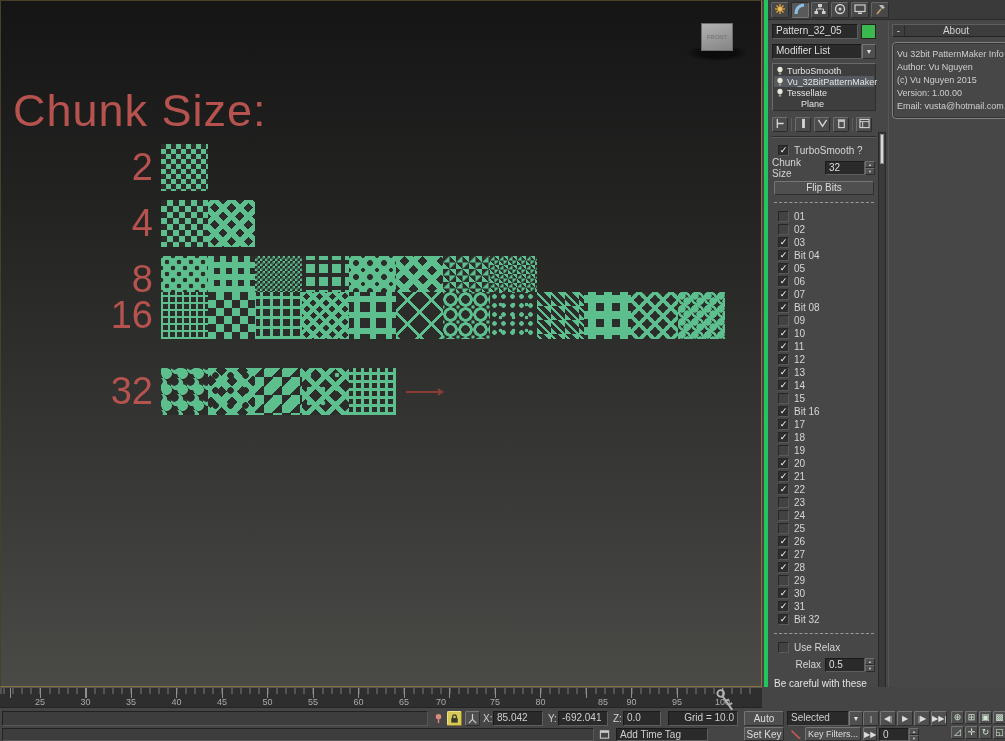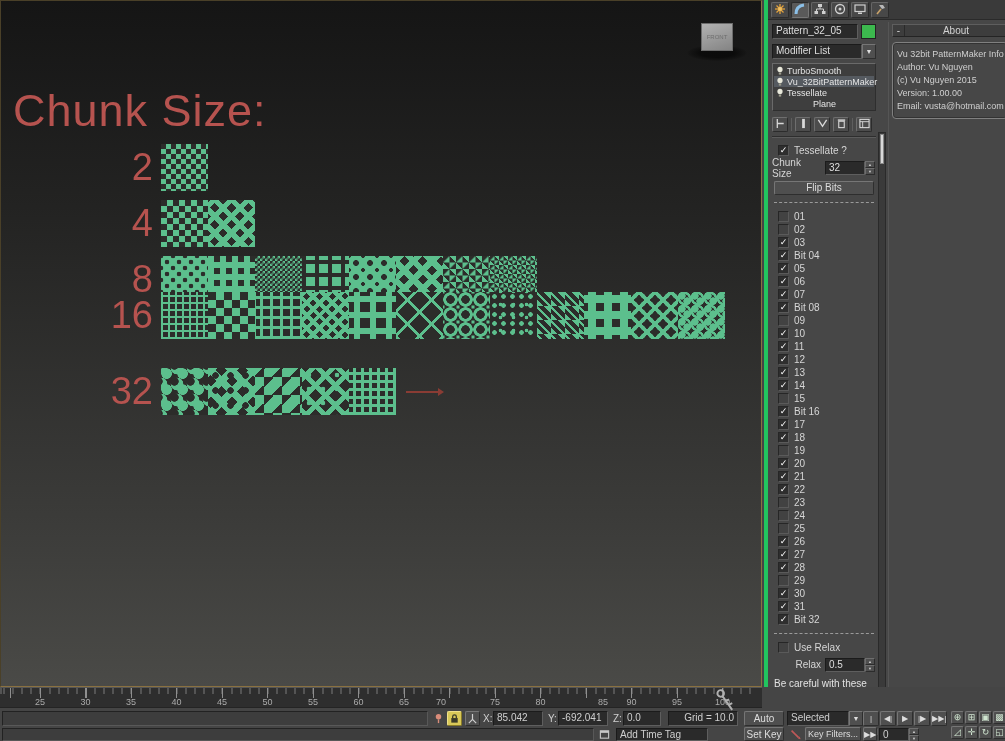--- a/index.html
+++ b/index.html
@@ -59,21 +59,21 @@
   .sunken{background:var(--field);border:1px solid;border-color:#1b1b1b #5e5e5e #5e5e5e #1b1b1b;color:#dedede;font-size:10px;line-height:12px;padding:0 3px;white-space:nowrap;overflow:hidden;}
   .namefield{flex:1;}
   .colorswatch{width:15px;height:15px;border:1px solid #222;}
   .modlistrow{display:flex;margin-top:5px;height:15px;}
   .modlistrow .sunken{flex:1;}
   .dropbtn{width:14px;height:15px;background:#4f4f4f;border:1px solid;border-color:#767676 #2e2e2e #2e2e2e #767676;color:#ddd;font-size:7px;text-align:center;line-height:13px;}
   #stack{margin-top:4px;background:#3e3e3e;border:1px solid;border-color:#6a6a6a #2e2e2e #2e2e2e #6a6a6a;padding:1px;}
   .stackrow{height:11px;display:flex;align-items:center;gap:3px;padding-left:2px;font-size:9px;color:#e4e4e4;}
   .stackrow.selected{background:#555a60;}
   .stackrow .bulb{width:8px;height:10px;flex:0 0 8px;}
-  .stackrow.nobulb{padding-left:1px;justify-content:center;}
+  .stackrow.nobulb{padding-left:27px;}
   #stacktools{display:flex;gap:3px;align-items:center;margin-top:5px;height:16px;}
   .toolbtn{width:16px;height:15px;background:#4c4c4c;border:1px solid;border-color:#6e6e6e #2c2c2c #2c2c2c #6e6e6e;border-radius:2px;display:flex;align-items:center;justify-content:center;}
   .toolbtn svg{width:11px;height:11px;}
   .toolsep{width:1px;height:13px;background:#2e2e2e;border-right:1px solid #5e5e5e;}
   #panelDivider{margin-top:4px;border-top:1px solid #2e2e2e;border-bottom:1px solid #5c5c5c;}
   #params{margin-top:6px;font-size:10px;color:var(--txt);}
   .cbrow{display:flex;align-items:center;gap:5px;height:13px;padding-left:6px;}
   .cb{width:11px;height:11px;flex:0 0 11px;background:#424242;border:1px solid;border-color:#262626 #5a5a5a #5a5a5a #262626;font-size:9px;line-height:9px;color:#fff;text-align:center;}
   .cb.checked{background:#2e2e2e;}
   .spinrow{display:flex;justify-content:flex-end;align-items:center;gap:4px;height:15px;margin-top:3px;padding-right:1px;}
@@ -281,21 +281,21 @@
               <rect x="1" y="1.5" width="10" height="9" fill="none" stroke="#d8d8d8" stroke-width="1.2"></rect>
               <path d="M1 4 H11 M4 4 V10.5" stroke="#d8d8d8" fill="none"></path>
             </svg></span>
         </div>
       </div>
     <div id="panelDivider"></div>
 
     <div id="params">
       <div class="cbrow">
         <div class="cb checked">✓</div>
-        <span>Tessellate ?</span>
+        <span>TurboSmooth ?</span>
       </div>
       <div class="spinrow">
         <span>Chunk Size</span>
         <div class="spinner">
           <div class="sunken">32</div>
           <div class="arrows">
               <div>▲</div>
               <div>▼</div>
             </div>
         </div>

